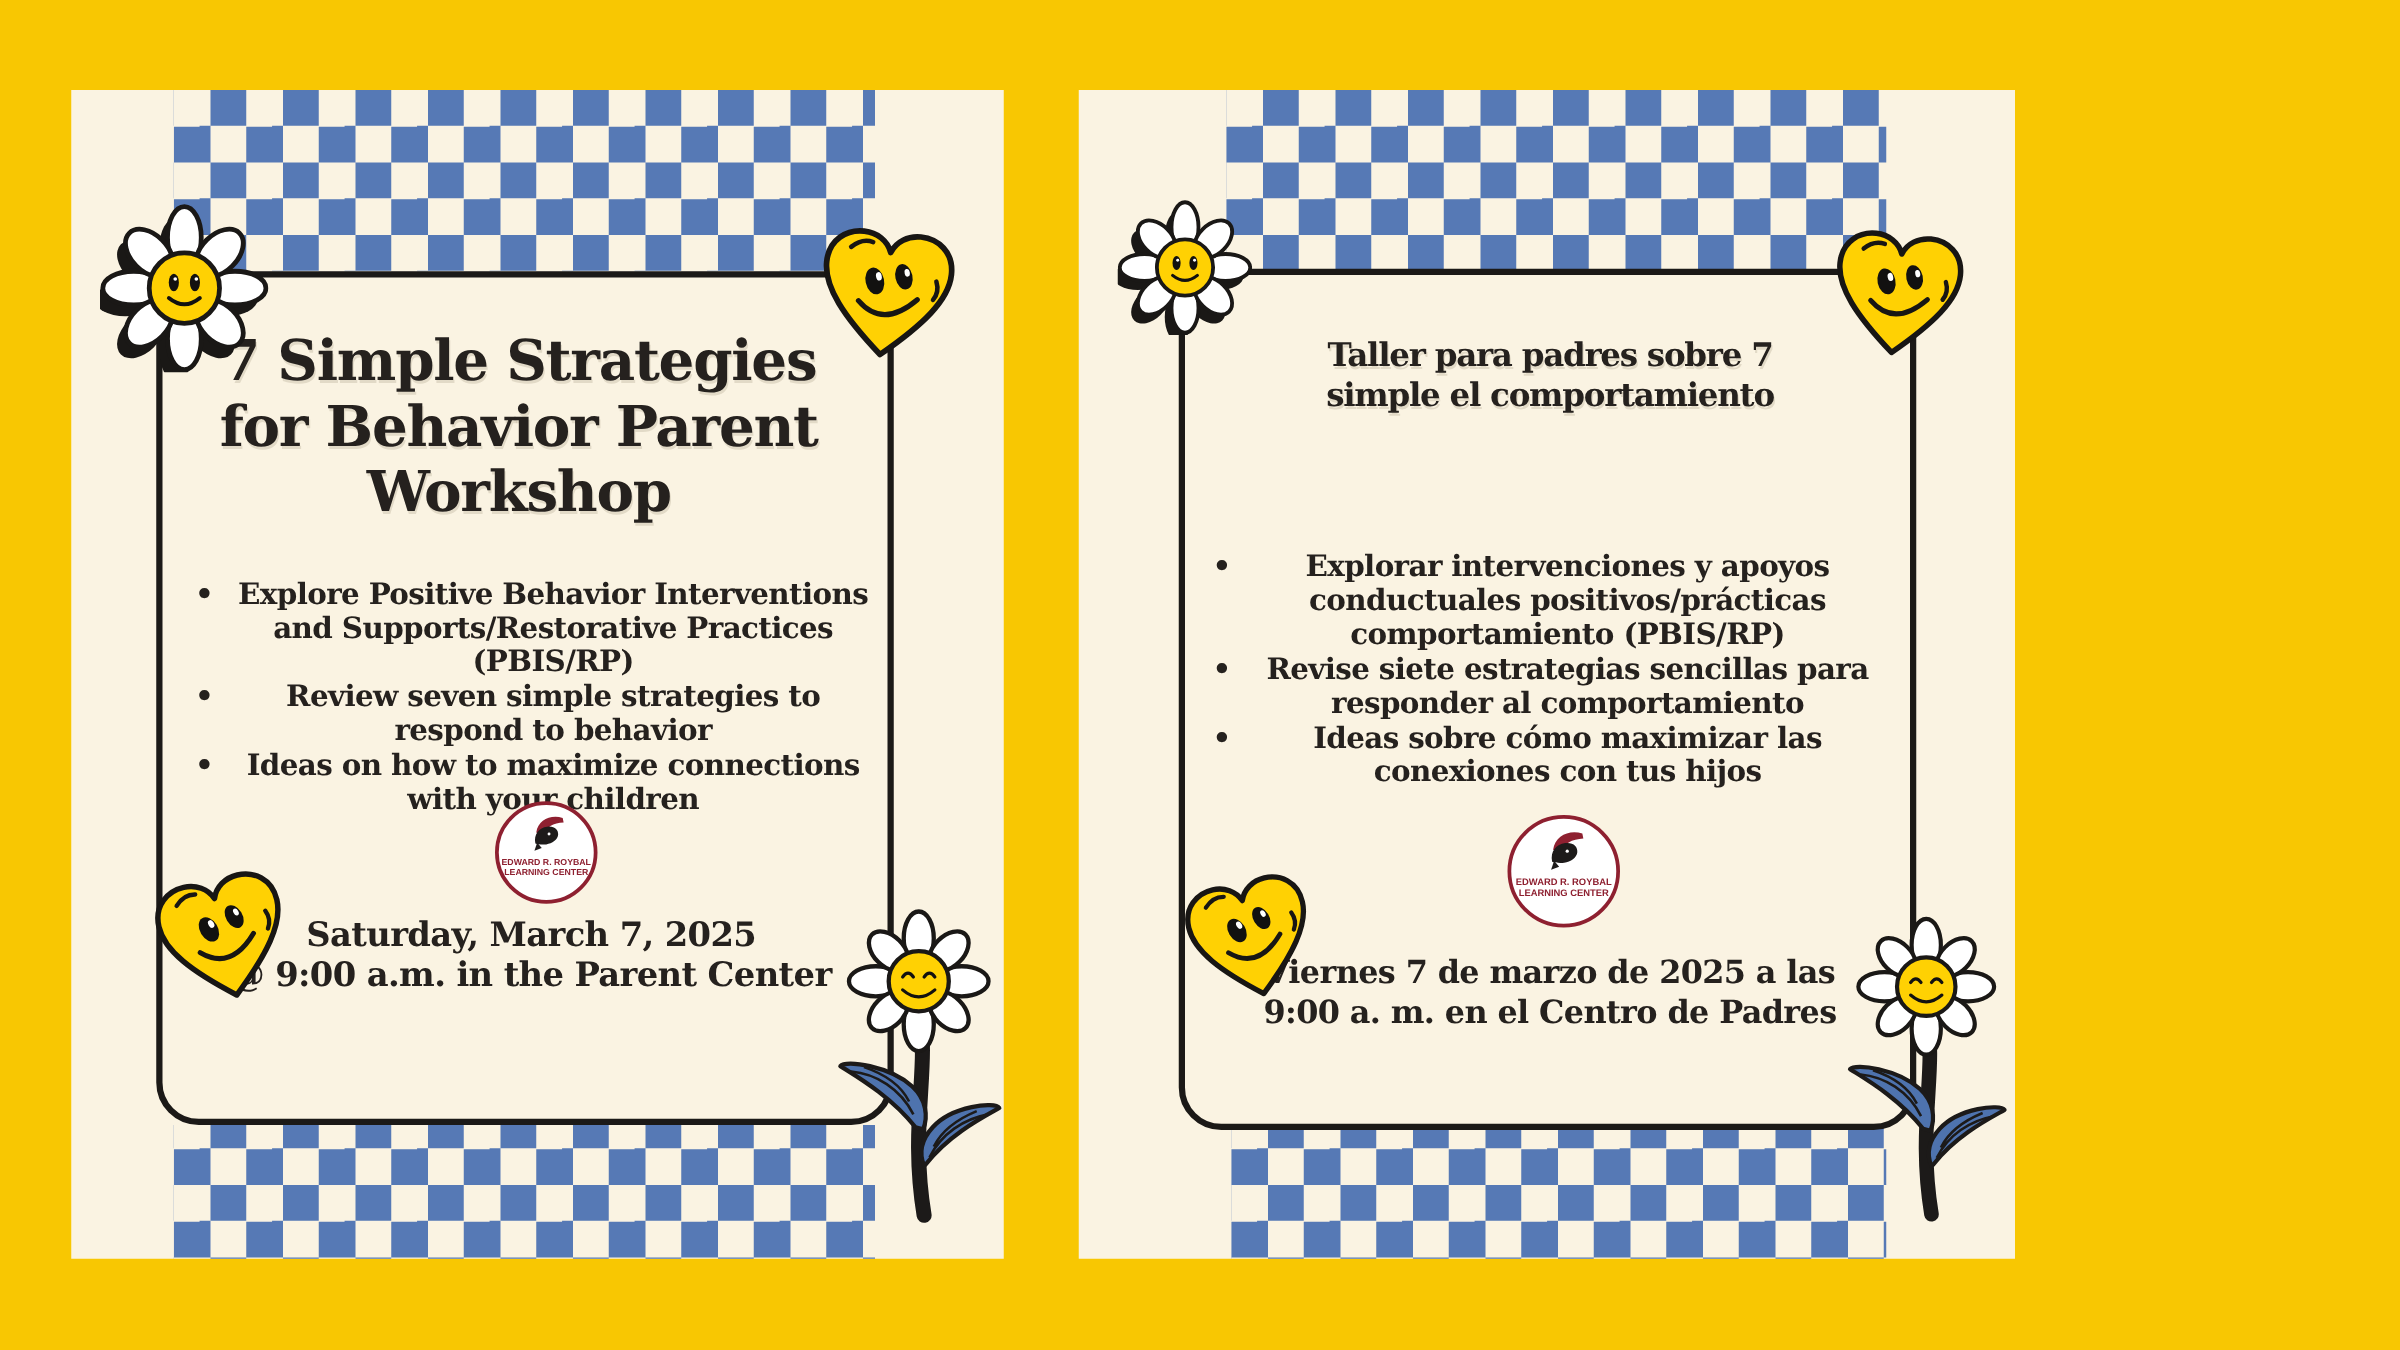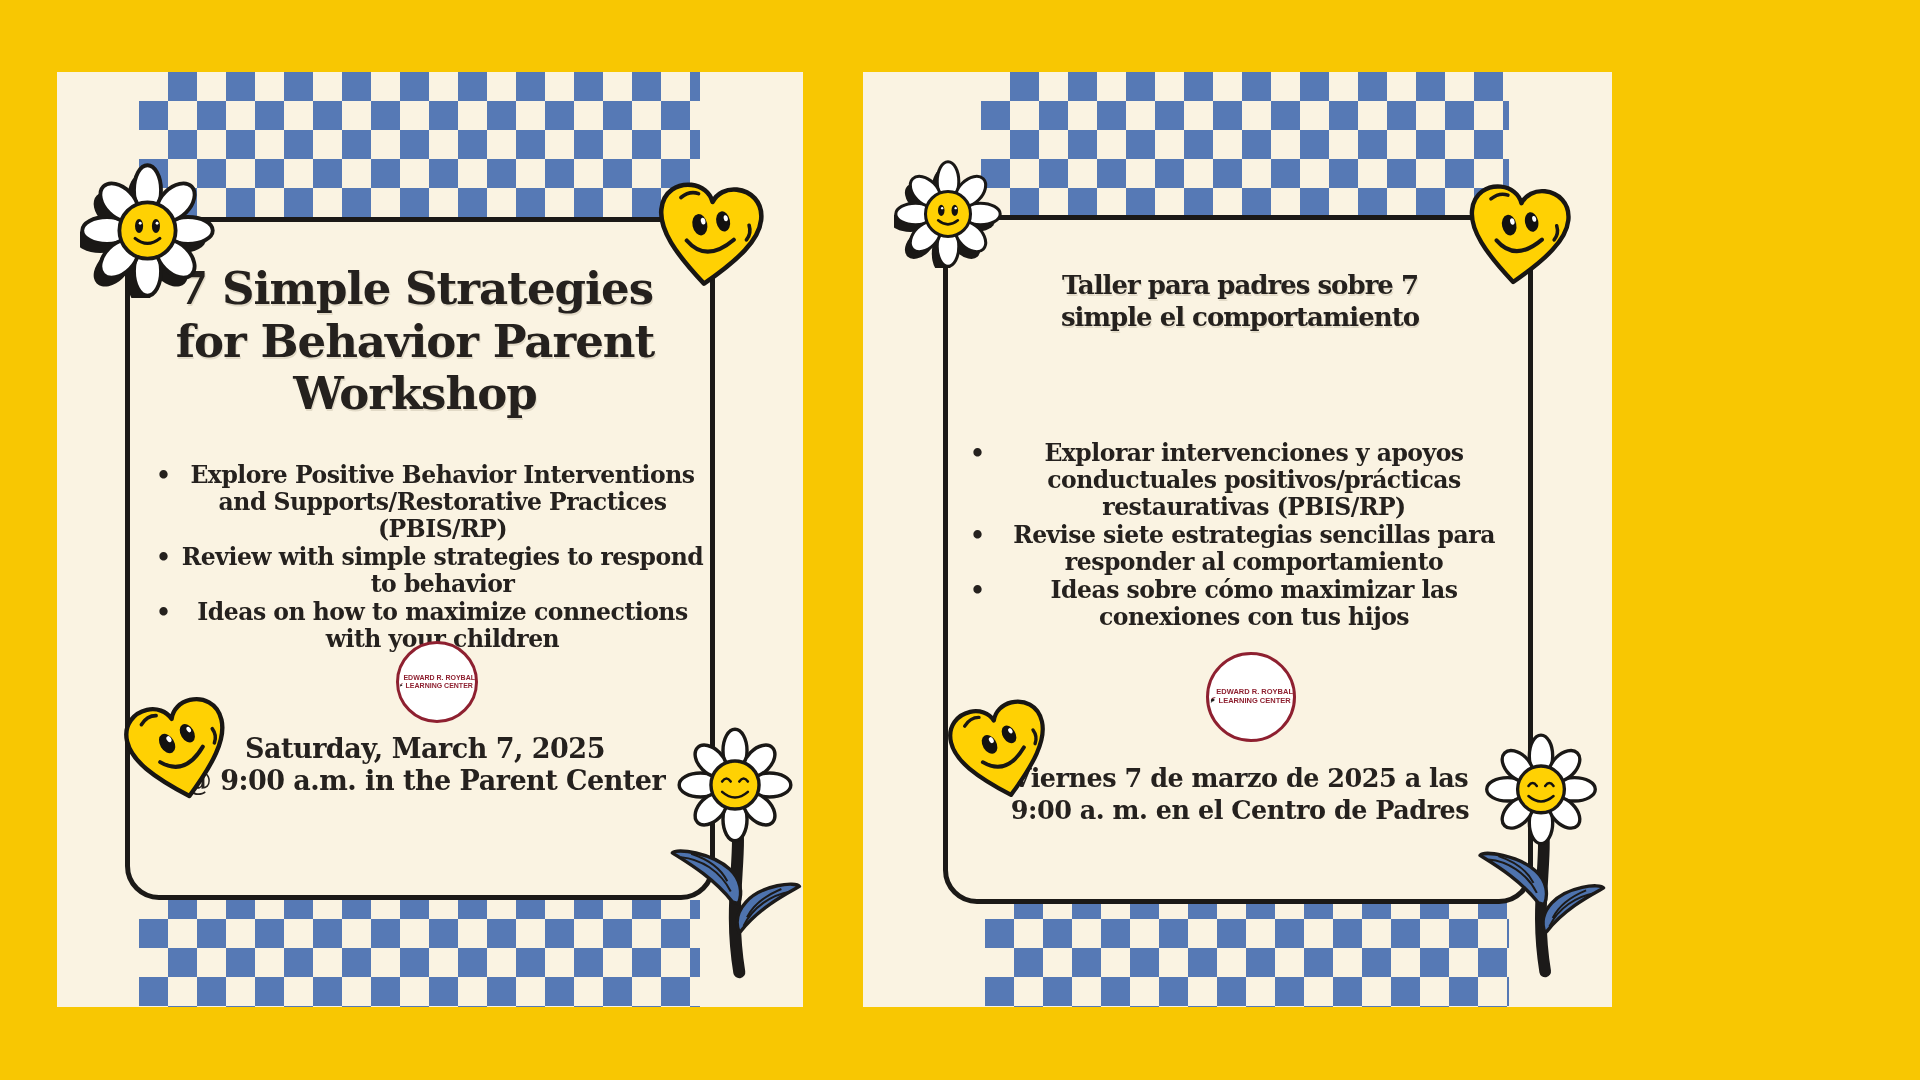--- a/index.html
+++ b/index.html
@@ -38,21 +38,21 @@
   }
   #bullets-left{left:148px;top:462px;width:565px;}
   #bullets-right{left:962px;top:440px;width:560px;}
   ul.bullets li{position:relative;padding:0 6px 1px 30px;}
   ul.bullets li::before{
     content:"\2022";position:absolute;left:8px;top:0px;font-size:1em;
   }
 
   .logo-badge{
     position:absolute;background:#ffffff;border:3px solid #8e2030;border-radius:50%;
-    display:flex;flex-direction:row;align-items:center;justify-content:flex-start;
+    display:flex;flex-direction:column;align-items:center;justify-content:flex-start;
     box-sizing:border-box;
   }
   #logo-left{left:396px;top:641px;width:82px;height:82px;}
   #logo-right{left:1206px;top:652px;width:90px;height:90px;}
   .logo-badge svg{width:58%;height:48%;margin-top:8%;}
   .logo-text{
     font-family:"Liberation Sans",sans-serif;font-weight:bold;color:#8e2030;
     font-size:7px;line-height:1.15;text-align:center;letter-spacing:0px;white-space:nowrap;
   }
   #logo-right .logo-text{font-size:7.5px;}
@@ -157,21 +157,21 @@
   </div>
 
   <div class="title" id="title-left">
     <div>7 Simple Strategies</div>
     <div>for Behavior Parent</div>
     <div>Workshop</div>
   </div>
 
   <ul class="bullets" id="bullets-left">
     <li>Explore Positive Behavior Interventions and Supports/Restorative Practices (PBIS/RP)</li>
-    <li>Review with simple strategies to respond to behavior</li>
+    <li>Review seven simple strategies to respond to behavior</li>
     <li>Ideas on how to maximize connections with your children</li>
   </ul>
 
   <div class="logo-badge" id="logo-left">
     <svg>
         <use href="#sym-trojan"></use>
       </svg>
     <div class="logo-text">
       <div>EDWARD R. ROYBAL</div>
       <div>LEARNING CENTER</div>
@@ -182,21 +182,21 @@
     <div>Saturday, March 7, 2025</div>
     <div>@ 9:00 a.m. in the Parent Center</div>
   </div>
 
   <div class="title" id="title-right">
     <div>Taller para padres sobre 7</div>
     <div>simple el comportamiento</div>
   </div>
 
   <ul class="bullets" id="bullets-right">
-    <li>Explorar intervenciones y apoyos conductuales positivos/prácticas restaurativas (PBIS/RP)</li>
+    <li>Explorar intervenciones y apoyos conductuales positivos/prácticas comportamiento (PBIS/RP)</li>
     <li>Revise siete estrategias sencillas para responder al comportamiento</li>
     <li>Ideas sobre cómo maximizar las conexiones con tus hijos</li>
   </ul>
 
   <div class="logo-badge" id="logo-right">
     <svg>
         <use href="#sym-trojan"></use>
       </svg>
     <div class="logo-text">
       <div>EDWARD R. ROYBAL</div>

